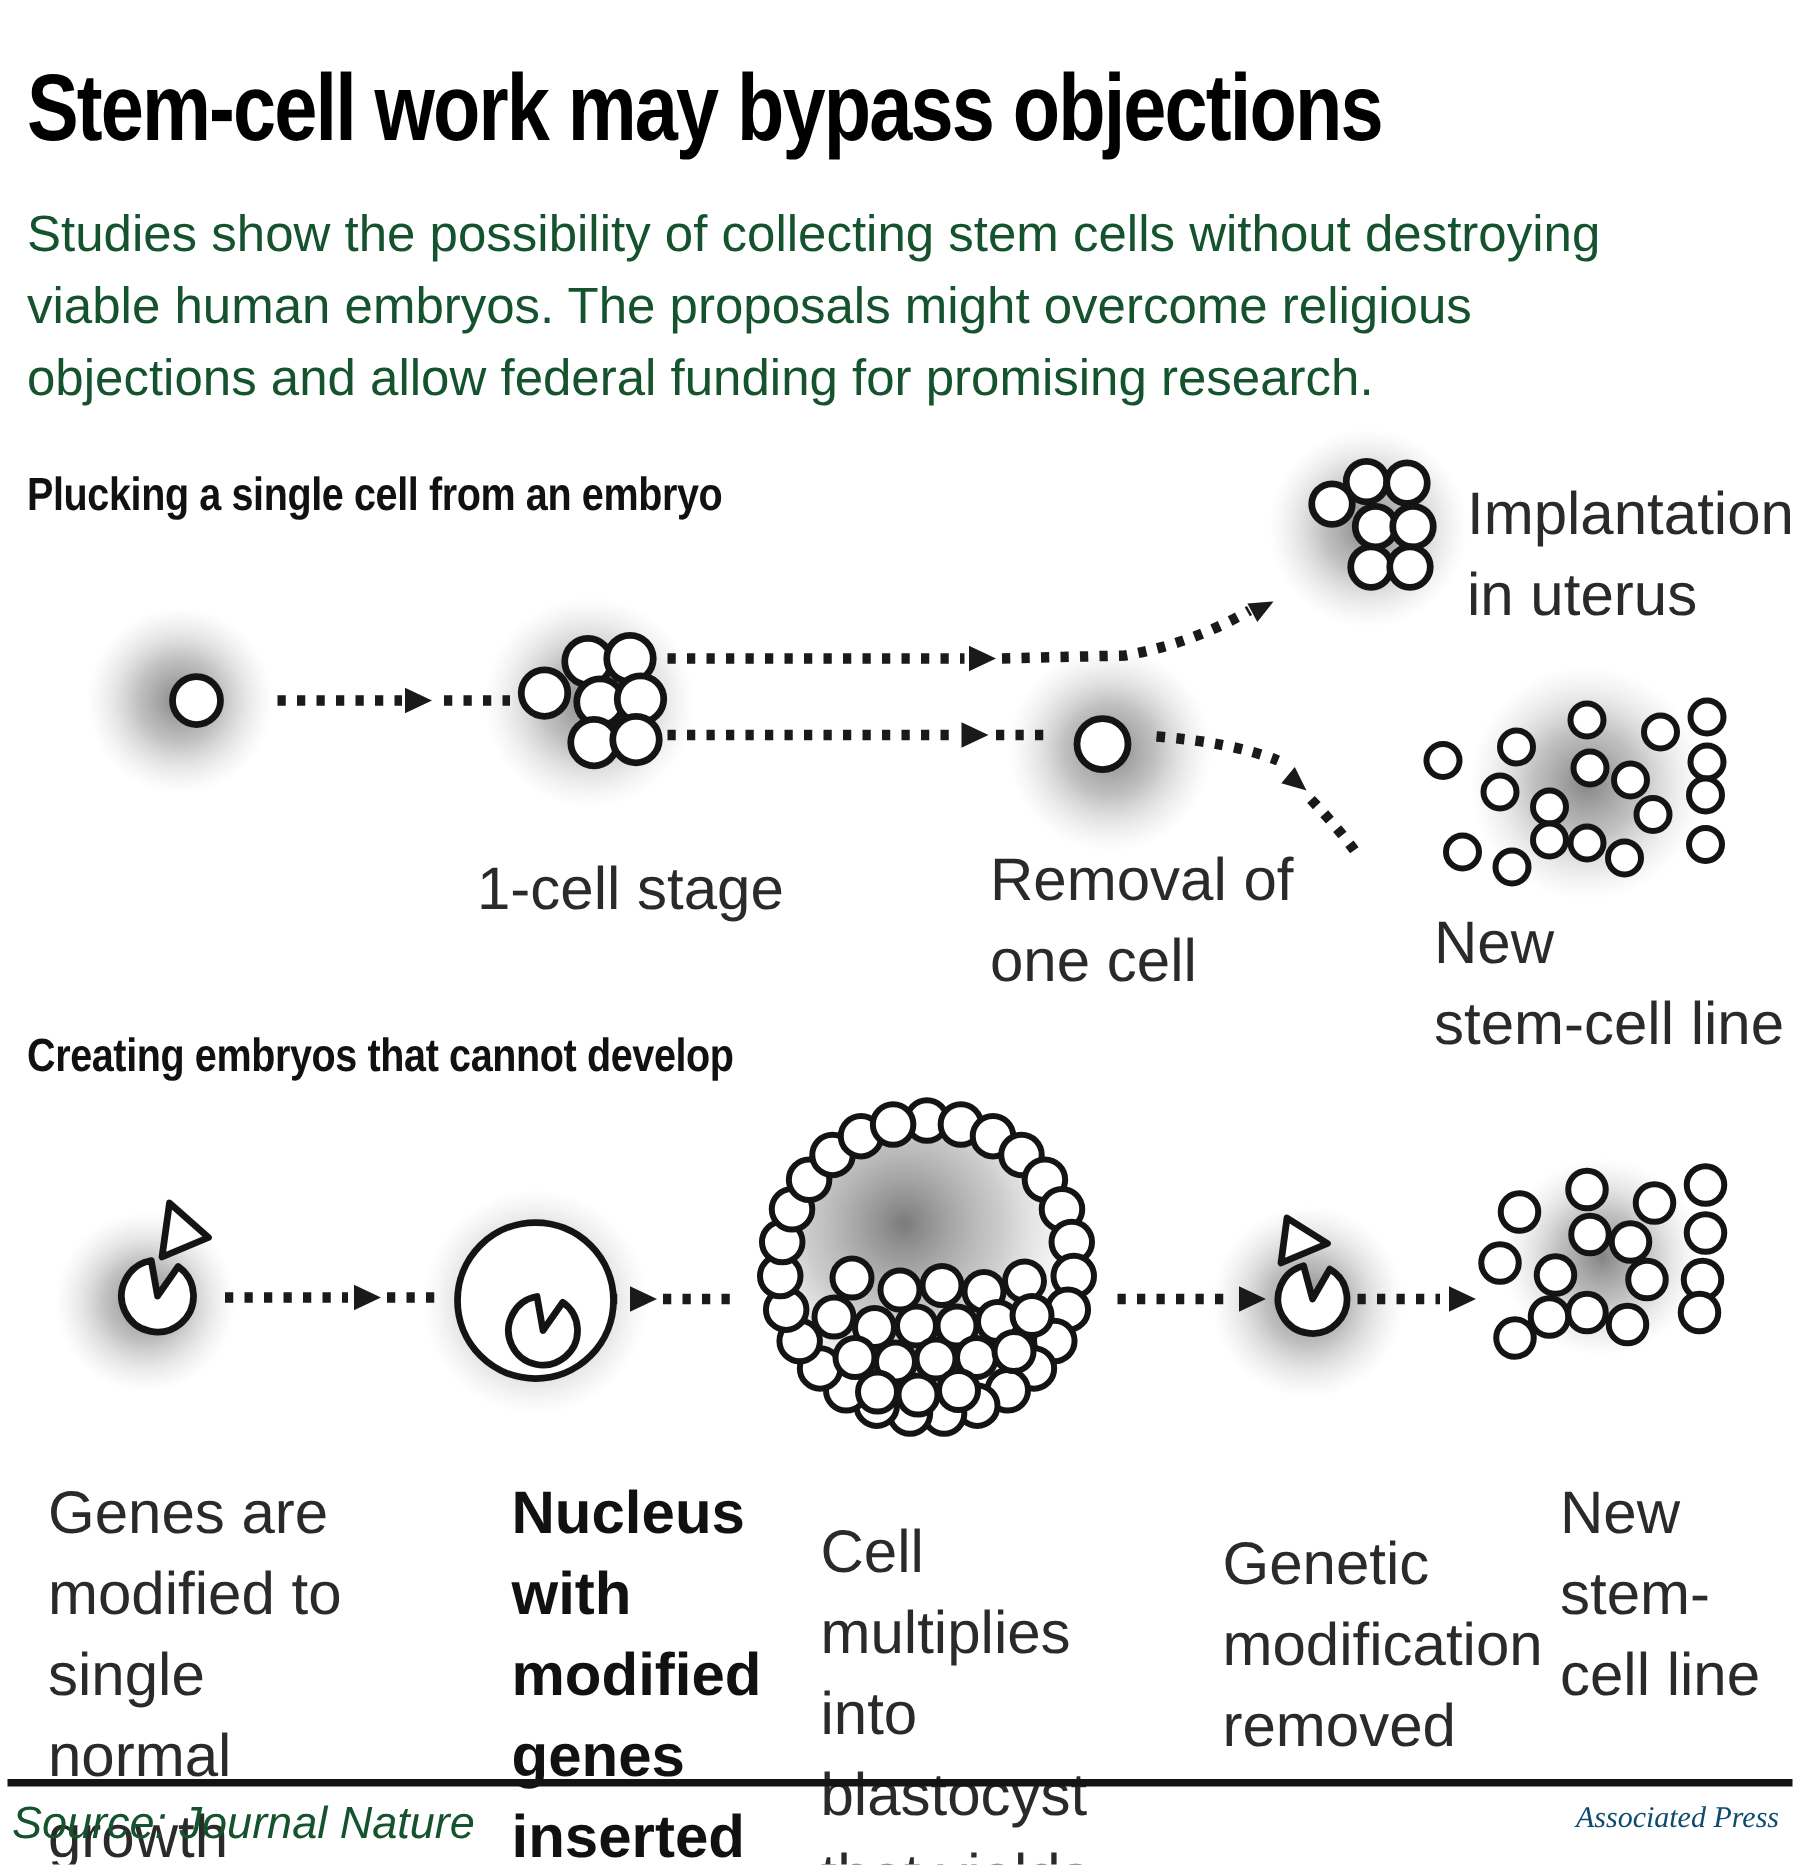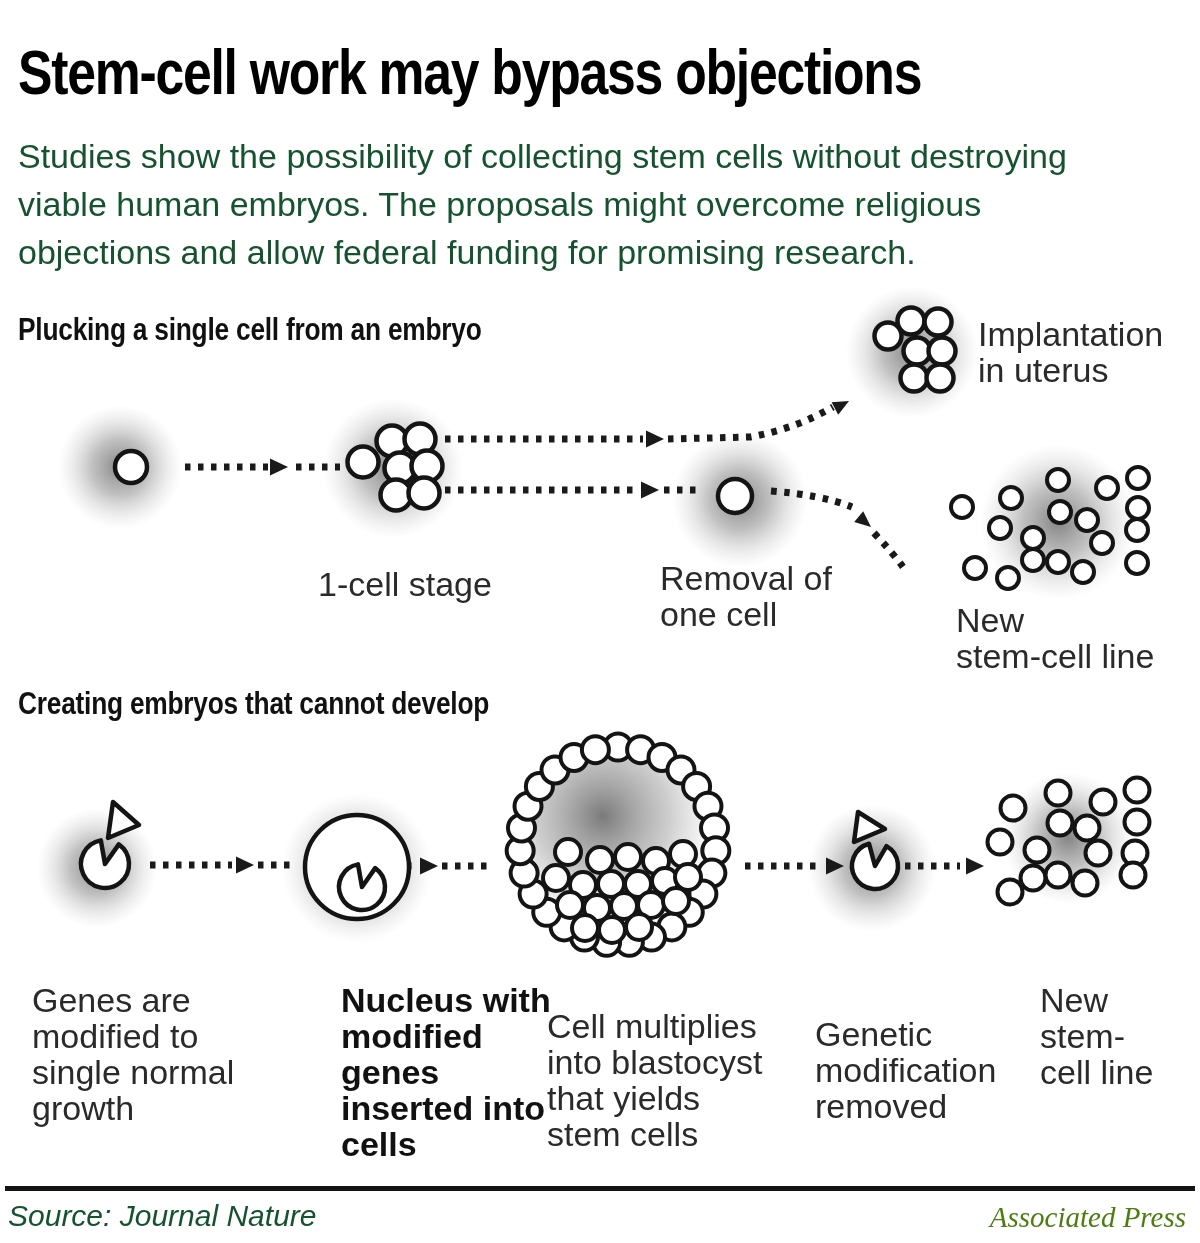--- a/index.html
+++ b/index.html
@@ -4,25 +4,25 @@
 <style>
   html,body{margin:0;padding:0;background:#fff;}
   body{width:1200px;height:1243px;position:relative;overflow:hidden;
        font-family:"Liberation Sans",sans-serif;color:#1a1a1a;}
   .abs{position:absolute;}
   .title{font-size:63px;font-weight:800;letter-spacing:-1.5px;color:#000;
          white-space:nowrap;transform:scaleX(.82);transform-origin:0 50%;}
   .intro{font-size:34px;line-height:48px;color:#14532d;white-space:pre-line;}
   .sec-head{font-size:31px;font-weight:700;letter-spacing:-.3px;white-space:nowrap;
             transform:scaleX(.85);transform-origin:0 50%;color:#111;}
-  .dlabel{font-size:34px;line-height:36px;white-space:pre-line;color:#2a2a2a;}
+  .dlabel{font-size:40px;line-height:54px;white-space:pre-line;color:#2a2a2a;}
   .dlabel.bold{font-weight:700;color:#111;margin-left:48px;}
   .rule{height:5px;background:#141414;}
   .source{font-size:30px;font-style:italic;color:#14532d;}
-  .credit{font-size:29px;font-style:italic;font-family:"Liberation Serif",serif;color:#4d7c0f;}
+  .credit{font-size:20px;font-style:italic;font-family:"Liberation Serif",serif;color:#0c4a6e;}
   
   svg .dots{fill:none;stroke:#1a1a1a;stroke-width:7;stroke-dasharray:5.5 7.5;}
   svg .ah{fill:#1a1a1a;stroke:none;}
   svg .cellbig{fill:#fff;stroke:#141414;stroke-width:4.5;}
   #g-eight circle,#g-implant circle{fill:#fff;stroke:#141414;stroke-width:4.5;}
   #g-cluster1 circle{fill:#fff;stroke:#141414;stroke-width:4;}
   #g-cluster2 circle{fill:#fff;stroke:#141414;stroke-width:4;}
   #g-ring circle{fill:#fff;stroke:#141414;stroke-width:4;}
   #g-pile circle{fill:#fff;stroke:#141414;stroke-width:4;}
   .pac{fill:#fff;stroke:#141414;stroke-width:4.5;stroke-linejoin:round;}

